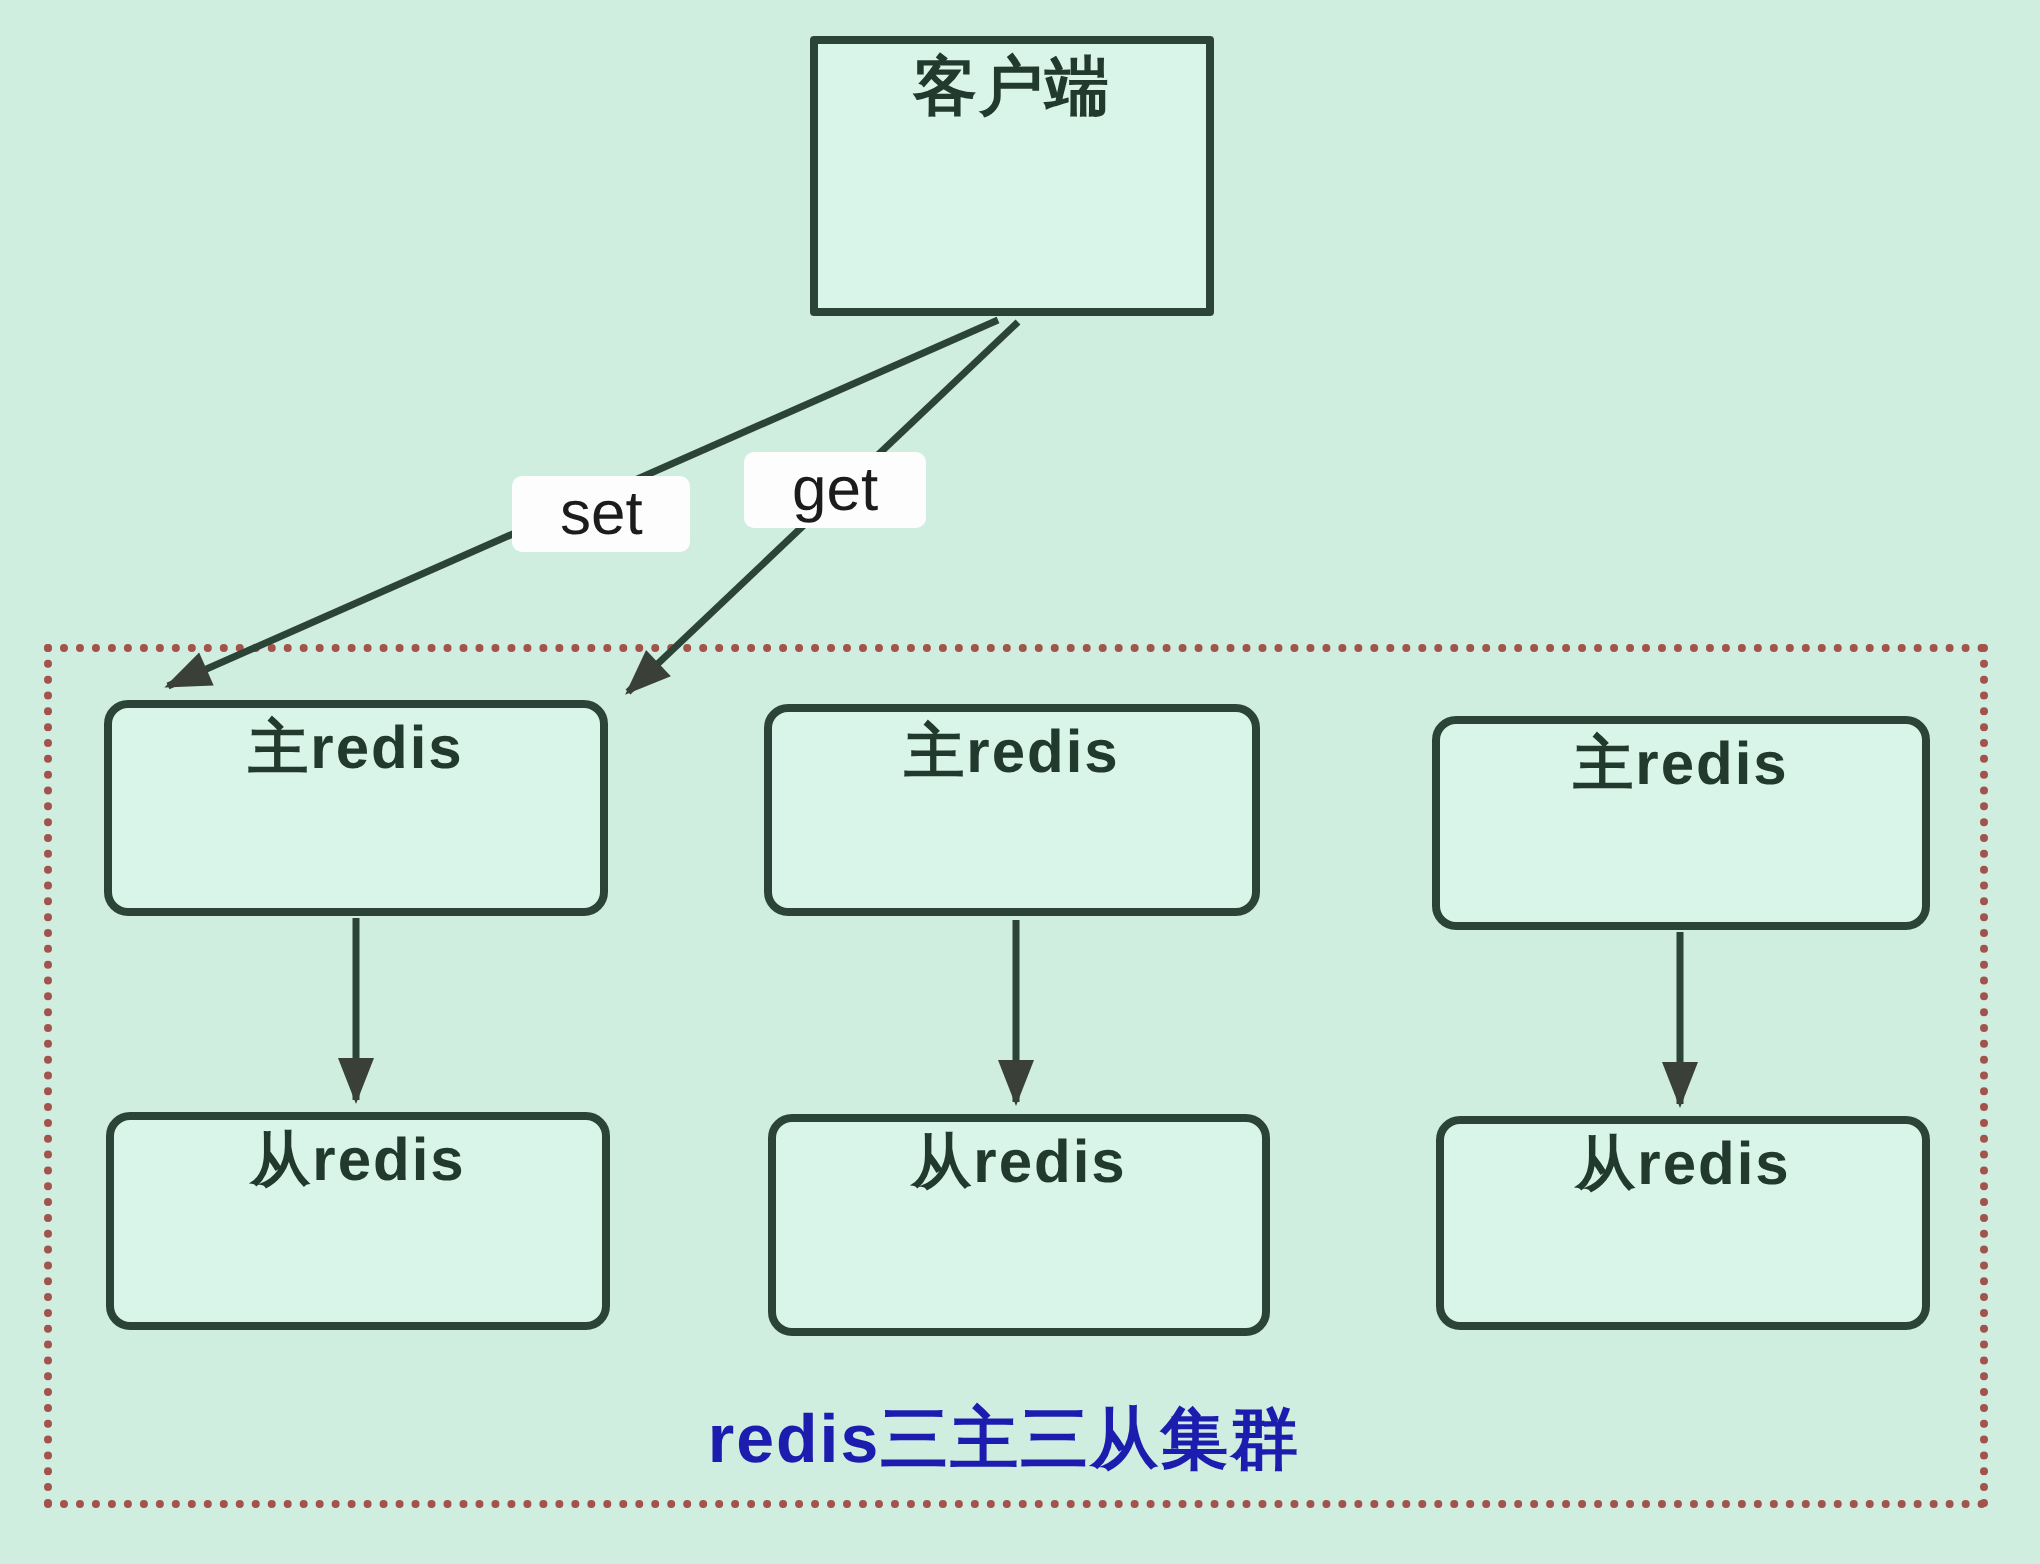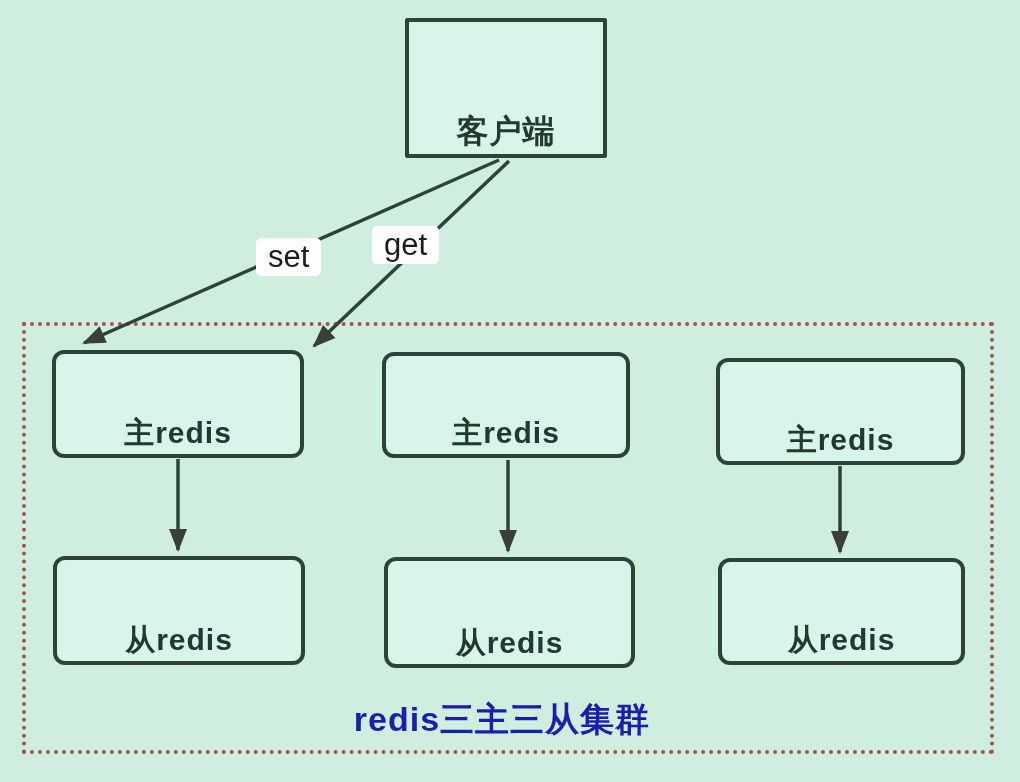--- a/index.html
+++ b/index.html
@@ -22,41 +22,41 @@
     position:relative;overflow:hidden;
   }
   .canvas{position:absolute;inset:0;width:1020px;height:782px;}
   .arrow-layer{position:absolute;left:0;top:0;width:1020px;height:782px;z-index:2;}
   .dotted-region{
     position:absolute;left:22px;top:322px;width:972px;height:432px;
     border:4px dotted var(--dotted-border);
     box-sizing:border-box;z-index:1;
   }
   .node{
-    position:absolute;display:flex;align-items:flex-end;justify-content:center;
+    position:absolute;display:flex;align-items:flex-start;justify-content:center;
     background:var(--box-fill);
     border:4px solid var(--box-border);
     box-sizing:border-box;
     color:var(--text-dark);
     font-size:30px;font-weight:600;letter-spacing:1px;
     z-index:3;
   }
   .client-node{left:405px;top:18px;width:202px;height:140px;border-radius:2px;font-size:32px;font-weight:700;}
   .redis-node{border-radius:12px;}
   .m1{left:52px;top:350px;width:252px;height:108px;}
   .m2{left:382px;top:352px;width:248px;height:106px;}
   .m3{left:716px;top:358px;width:249px;height:107px;}
   .s1{left:53px;top:556px;width:252px;height:109px;}
   .s2{left:384px;top:557px;width:251px;height:111px;}
   .s3{left:718px;top:558px;width:247px;height:107px;}
   .edge-chip{
     position:absolute;z-index:4;
     background:var(--label-chip);
     color:#1c1c1c;font-size:31px;font-weight:500;
-    padding:2px 12px;border-radius:5px;line-height:1.1;
+    padding:2px 24px;border-radius:5px;line-height:1.1;
   }
   .chip-set{left:256px;top:238px;}
   .chip-get{left:372px;top:226px;}
   .cluster-title{
     position:absolute;left:0;top:697px;width:1004px;
     text-align:center;z-index:4;
     color:var(--title-blue);
     font-size:34px;font-weight:700;letter-spacing:1px;
   }
   .watermark{

